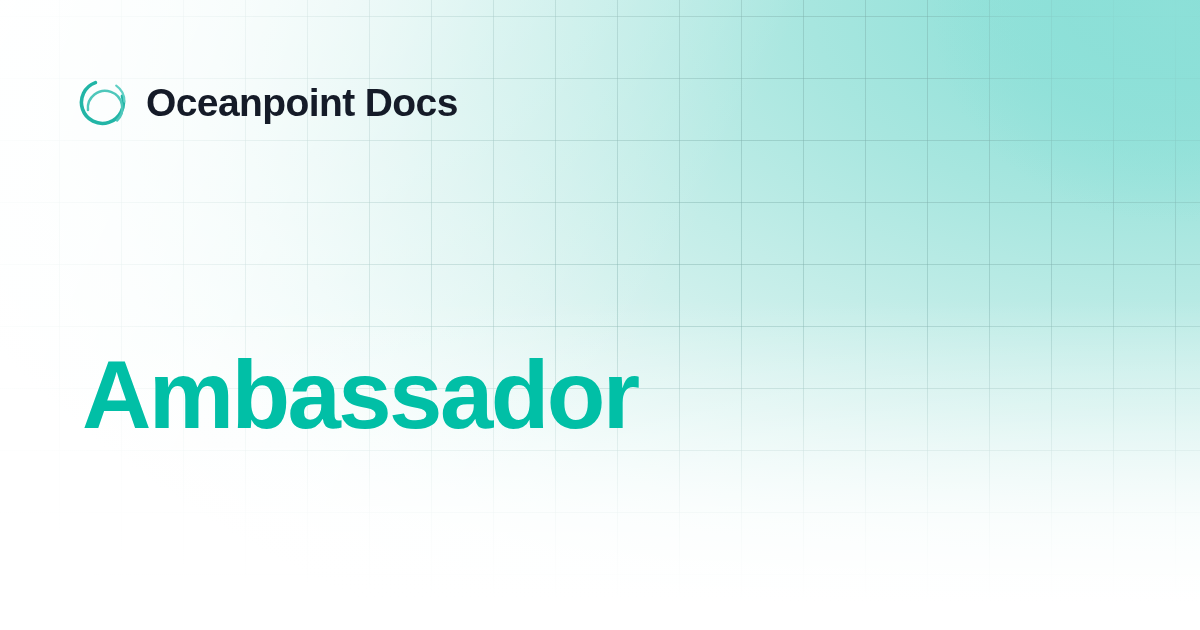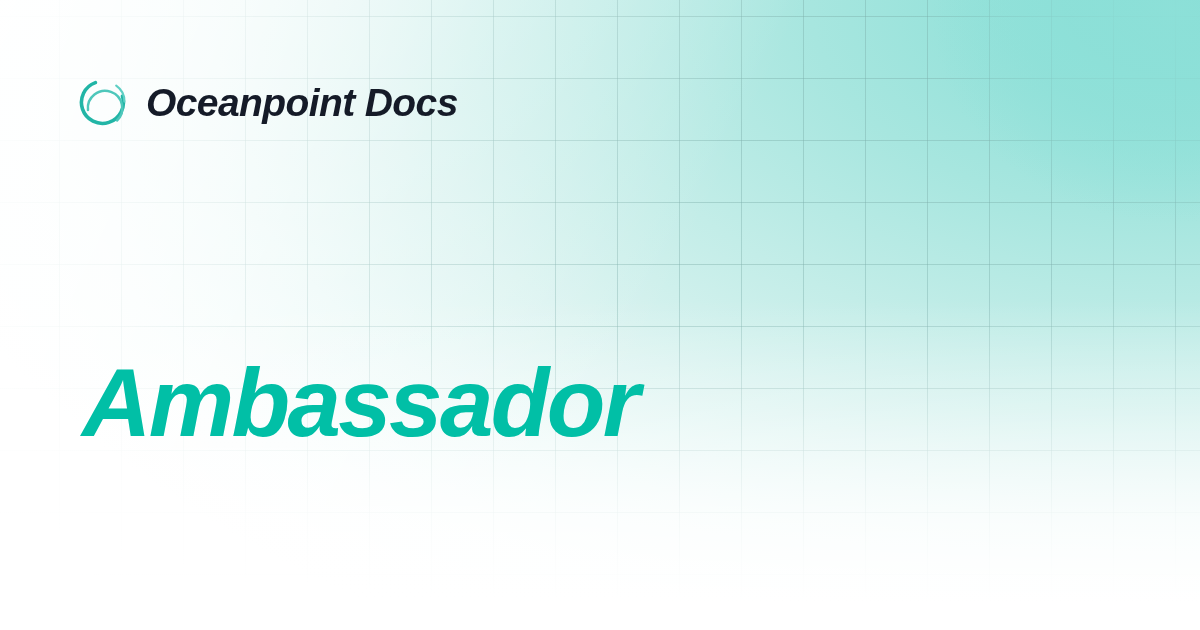--- a/index.html
+++ b/index.html
@@ -14,21 +14,20 @@
     background: #ffffff;
   }
 
   .card {
     position: relative;
     width: 1200px;
     height: 630px;
     overflow: hidden;
     background: #ffffff;
     isolation: isolate;
-    font-style: italic;
   }
 
   
 
   
   .bg-base {
     position: absolute;
     inset: 0;
     background:
       radial-gradient(125% 135% at 100% 0%,
@@ -131,21 +130,21 @@
     font-weight: 700;
     letter-spacing: -0.6px;
     color: #151b28;
     white-space: nowrap;
     line-height: 1;
   }
 
   .headline {
     position: absolute;
     left: 82px;
-    top: 352px;
+    top: 344px;
     width: 760px;
     margin: 0;
     font-size: 96px;
     font-weight: 700;
     line-height: 1.06;
     letter-spacing: -2.6px;
     color: #01bfa6;
   }
   .headline .line { display: block; }
 </style>

